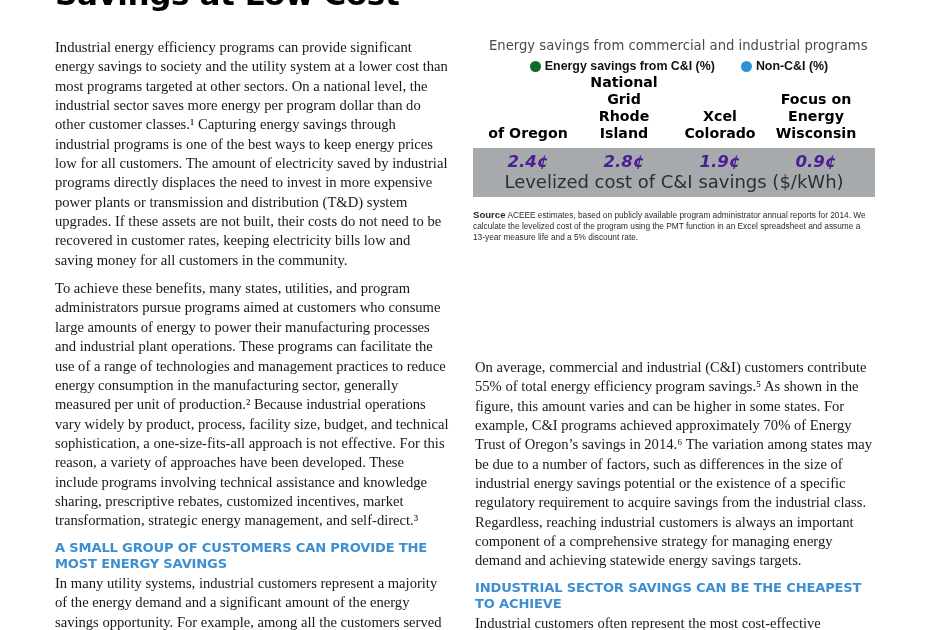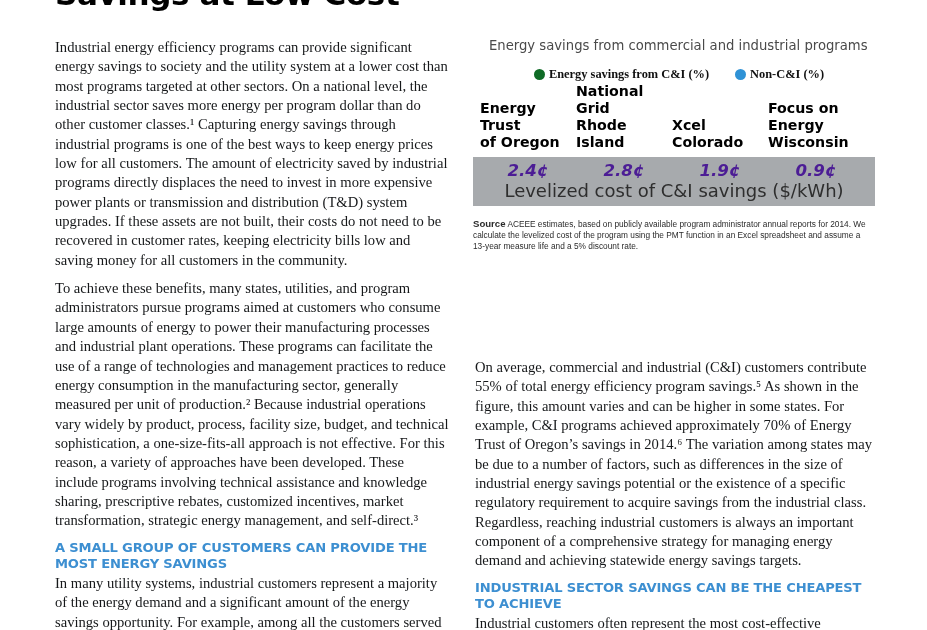--- a/index.html
+++ b/index.html
@@ -69,21 +69,21 @@
     position: absolute;
     left: 473px;
     top: 38px;
     width: 402px;
   }
   .fig-title {
     font-family: "DejaVu Sans", sans-serif;
     font-size: 13.2px;
     color: #4a4a4a;
     margin-left: 16px;
-    margin-bottom: 14px;
+    margin-bottom: 6px;
     white-space: nowrap;
   }
 
   
   .pie-row {
     position: relative;
     height: 76px;
     margin-left: 6px;
   }
   .pie {
@@ -111,21 +111,21 @@
     justify-content: center;
     align-items: center;
     gap: 26px;
     margin-top: 4px;
     margin-left: 10px;
   }
   .legend-item {
     display: flex;
     align-items: center;
     gap: 4px;
-    font-family: Liberation Serif, serif;
+    font-family: Liberation Sans, sans-serif;
     font-weight: bold;
     font-size: 12.4px;
     color: #111;
     white-space: nowrap;
   }
   .legend-dot {
     width: 11px; height: 11px;
     border-radius: 50%;
     display: inline-block;
     flex: 0 0 auto;
@@ -133,20 +133,21 @@
 
   
   .names-row {
     position: relative;
     height: 62px;
     margin-top: 7px;
   }
   .name-cell {
     position: absolute;
     bottom: 0;
+    text-align: center;
     font-family: "DejaVu Sans", sans-serif;
     font-weight: bold;
     font-size: 14.2px;
     line-height: 17px;
     color: #000;
   }
 
   
   .cost-band {
     position: relative;
@@ -222,21 +223,20 @@
           <span>Energy savings from C&amp;I (%)</span>
         </div>
         <div class="legend-item">
           <span class="legend-dot" style="background: rgb(47, 146, 214);"></span>
           <span>Non-C&amp;I (%)</span>
         </div>
       </div>
 
     <div class="names-row" id="names-row">
         <div class="name-cell" style="width: 96px; left: 7px;">
-          <div>Energy Trust</div>
           <div>of Oregon</div>
         </div>
         <div class="name-cell" style="width: 96px; left: 103px;">
           <div>National</div>
           <div>Grid</div>
           <div>Rhode</div>
           <div>Island</div>
         </div>
         <div class="name-cell" style="width: 96px; left: 199px;">
           <div>Xcel</div>

